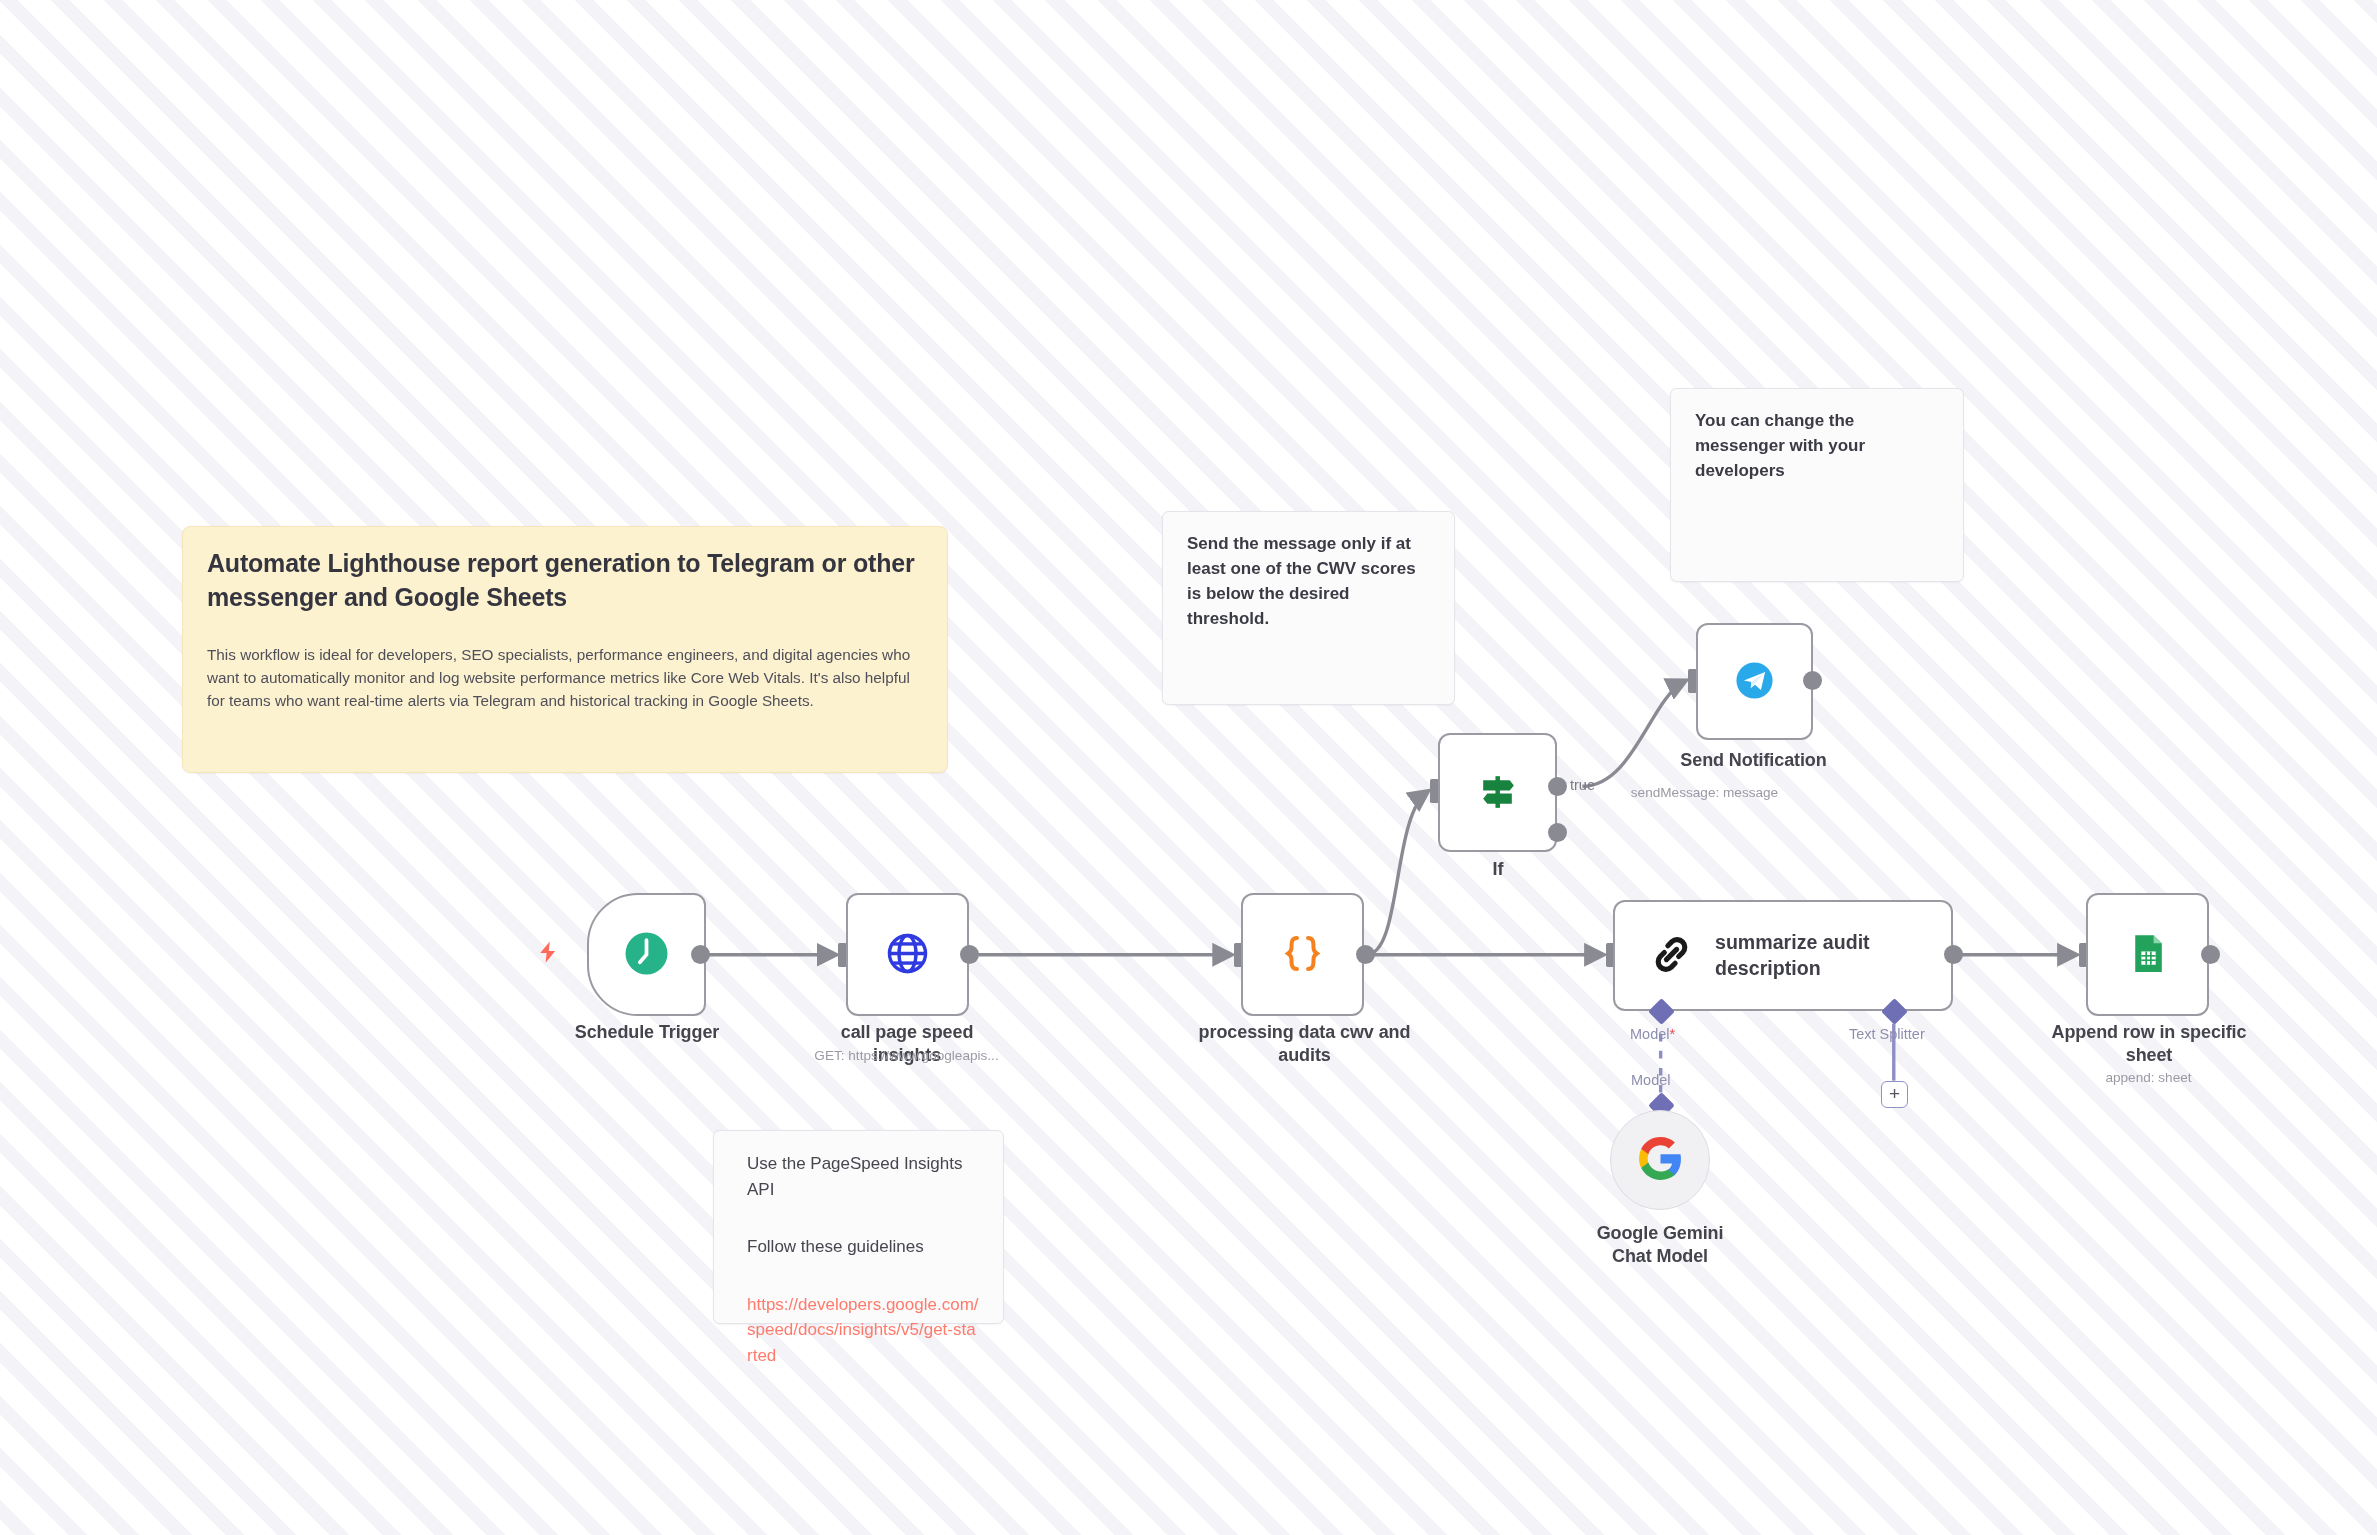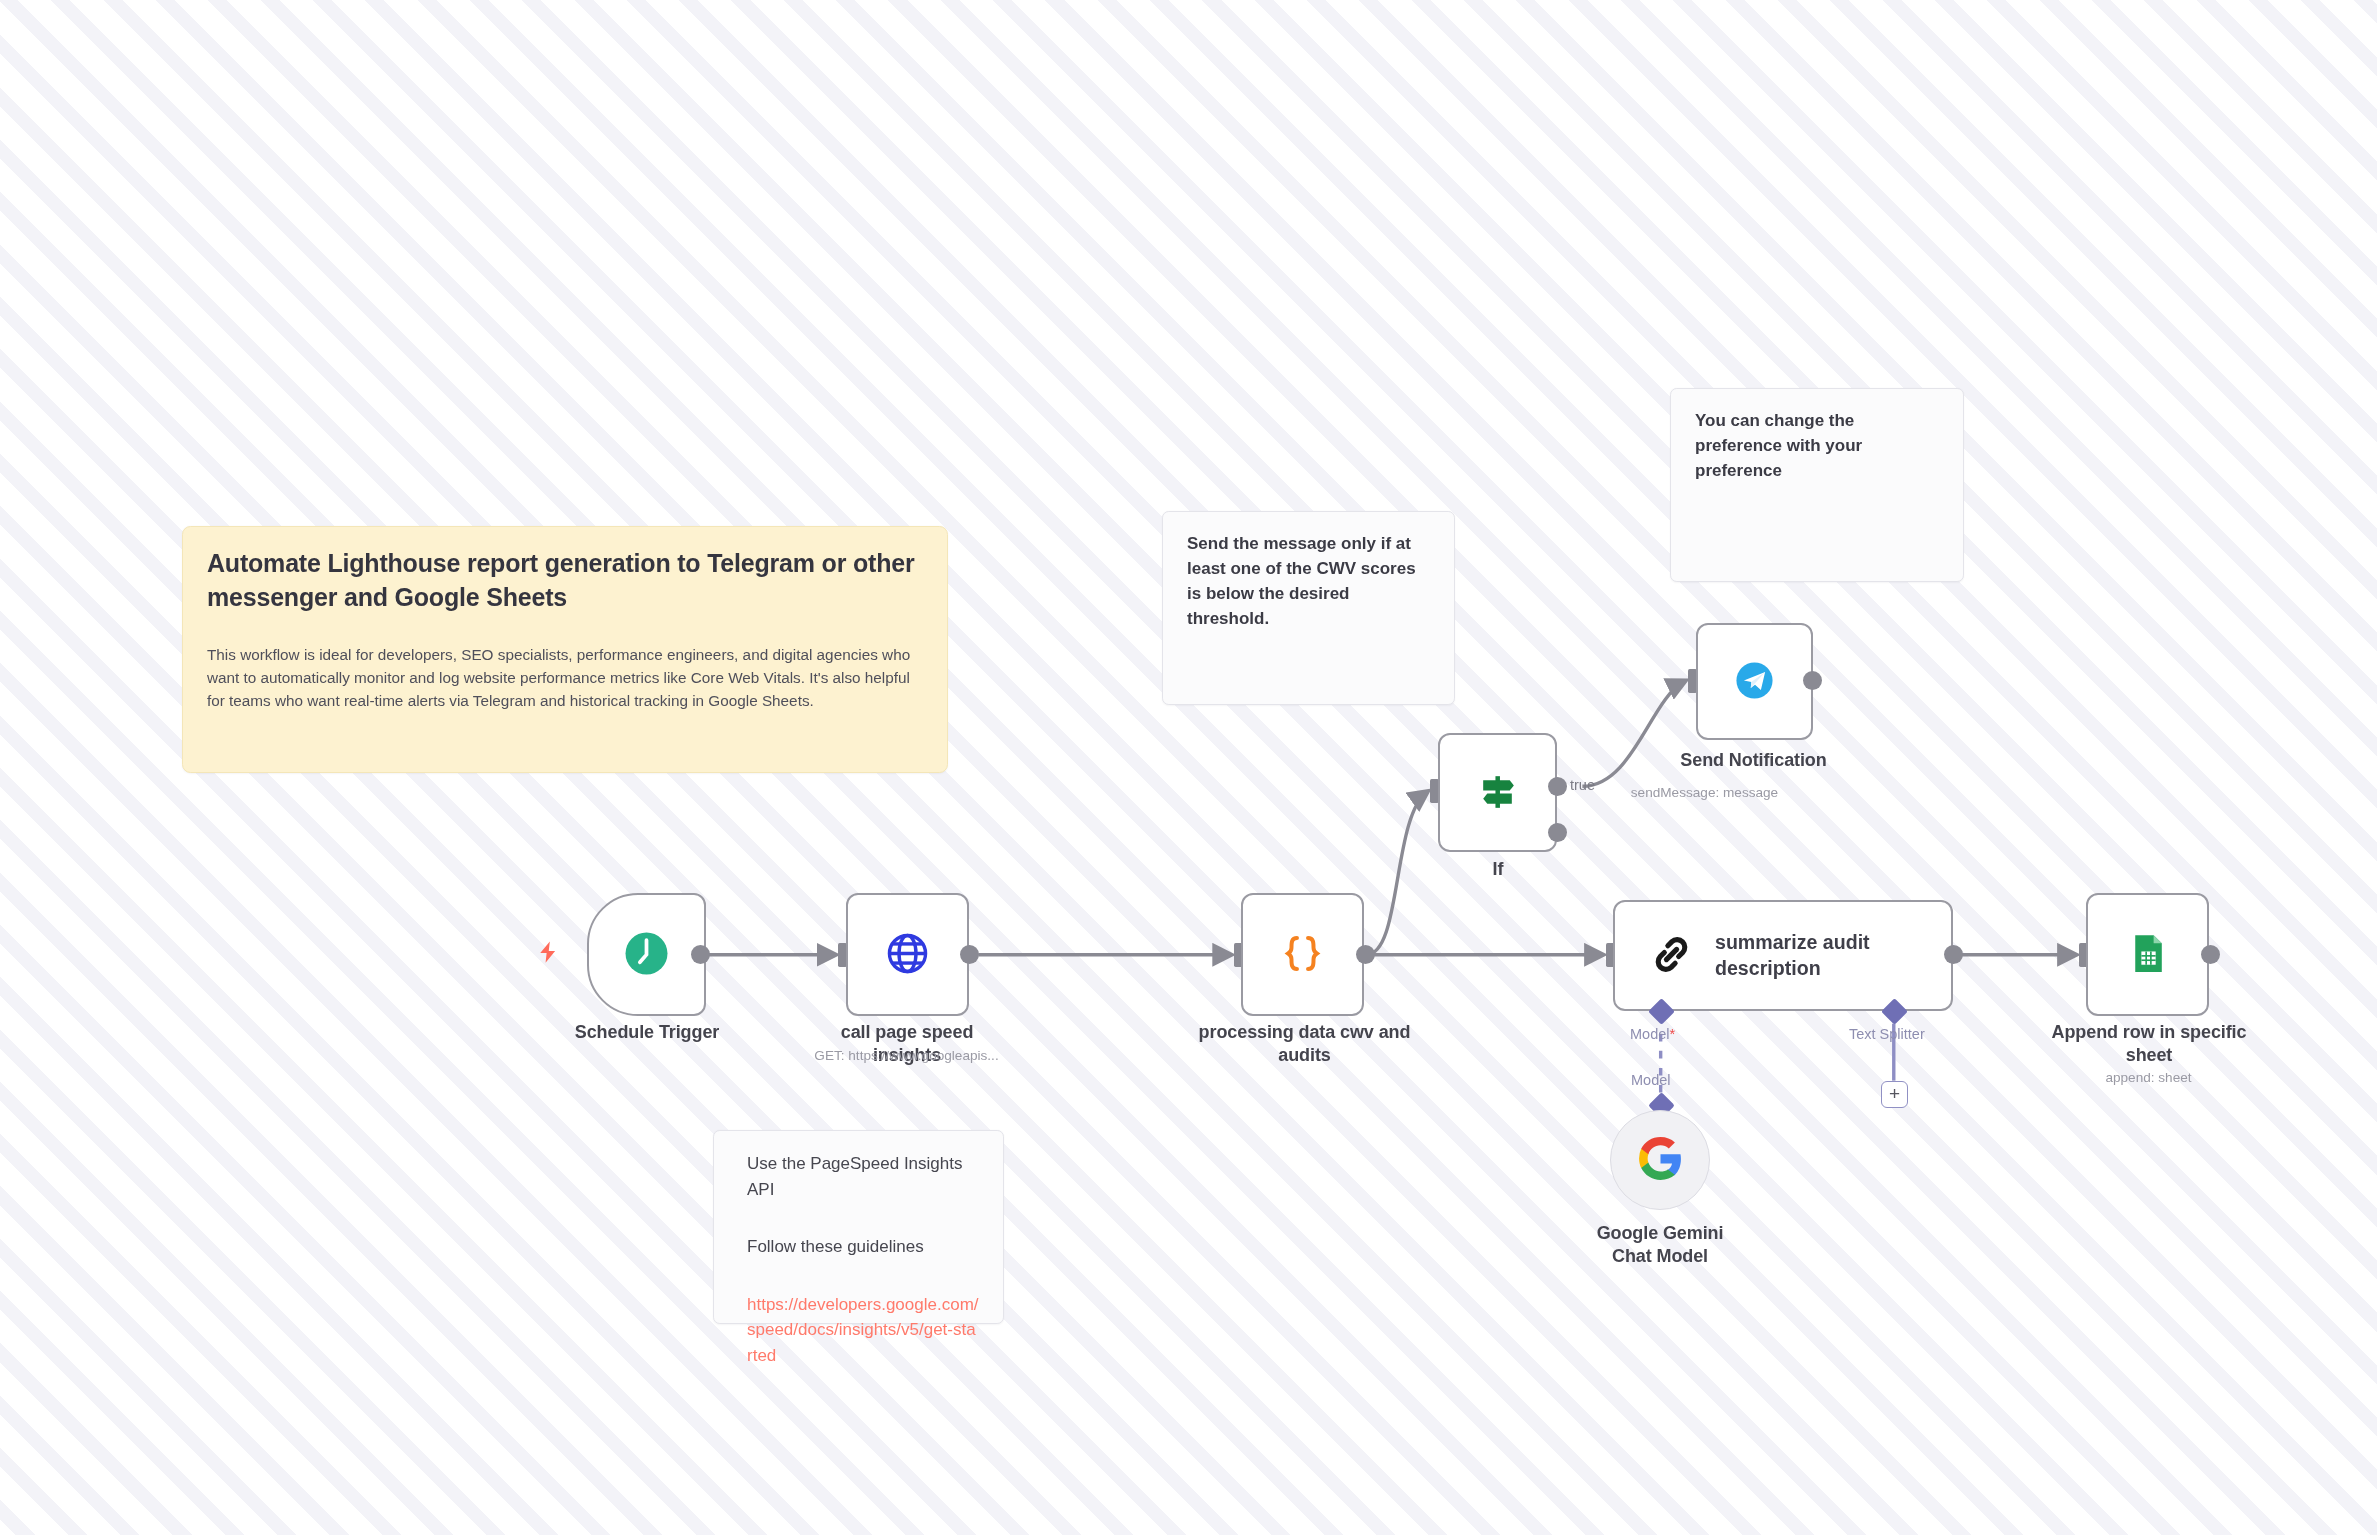--- a/index.html
+++ b/index.html
@@ -246,21 +246,21 @@
   <div class="sticky" style="left:1162px; top:511px; width:293px; height:194px;">
     <div class="sticky-body bold">Send the message only if at least one of the CWV scores is below the desired threshold.</div>
   </div>
 
   <div class="sticky yellow" style="left:182px; top:526px; width:766px; height:247px;">
     <div class="sticky-title">Automate Lighthouse report generation to Telegram or other messenger and Google Sheets</div>
     <div class="sticky-body">This workflow is ideal for developers, SEO specialists, performance engineers, and digital agencies who want to automatically monitor and log website performance metrics like Core Web Vitals. It's also helpful for teams who want real-time alerts via Telegram and historical tracking in Google Sheets.</div>
   </div>
 
   <div class="sticky" style="left:1670px; top:388px; width:294px; height:194px;">
-    <div class="sticky-body bold">You can change the preference with your preference</div>
+    <div class="sticky-body bold">You can change the messenger with your developers</div>
   </div>
 
   <div class="sticky" style="left:713px; top:1130px; width:291px; height:194px;padding-left:33px;">
     <div class="sticky-plain-line">Use the PageSpeed Insights API</div>
     <div class="sticky-plain-line">Follow these guidelines</div>
     <a class="sticky-link" href="#">https://developers.google.com/speed/docs/insights/v5/get-started</a>
   </div>
 
 
   <div class="bolt" style="left:536px; top:936px;">

